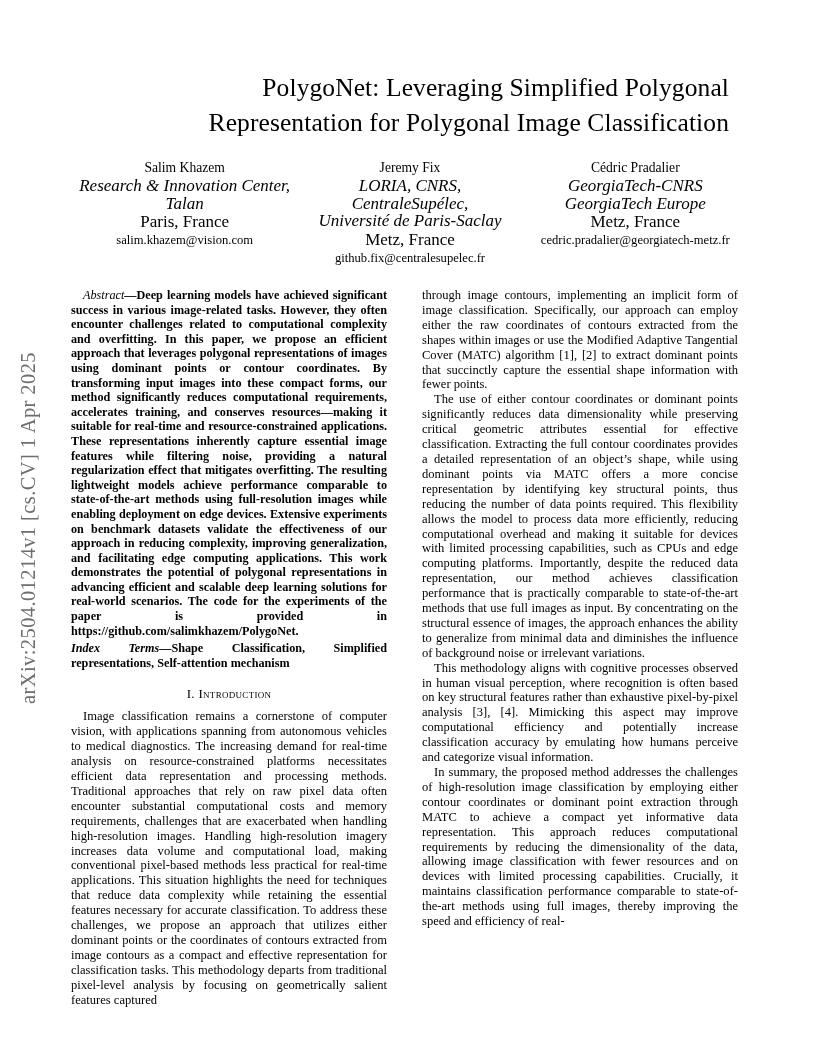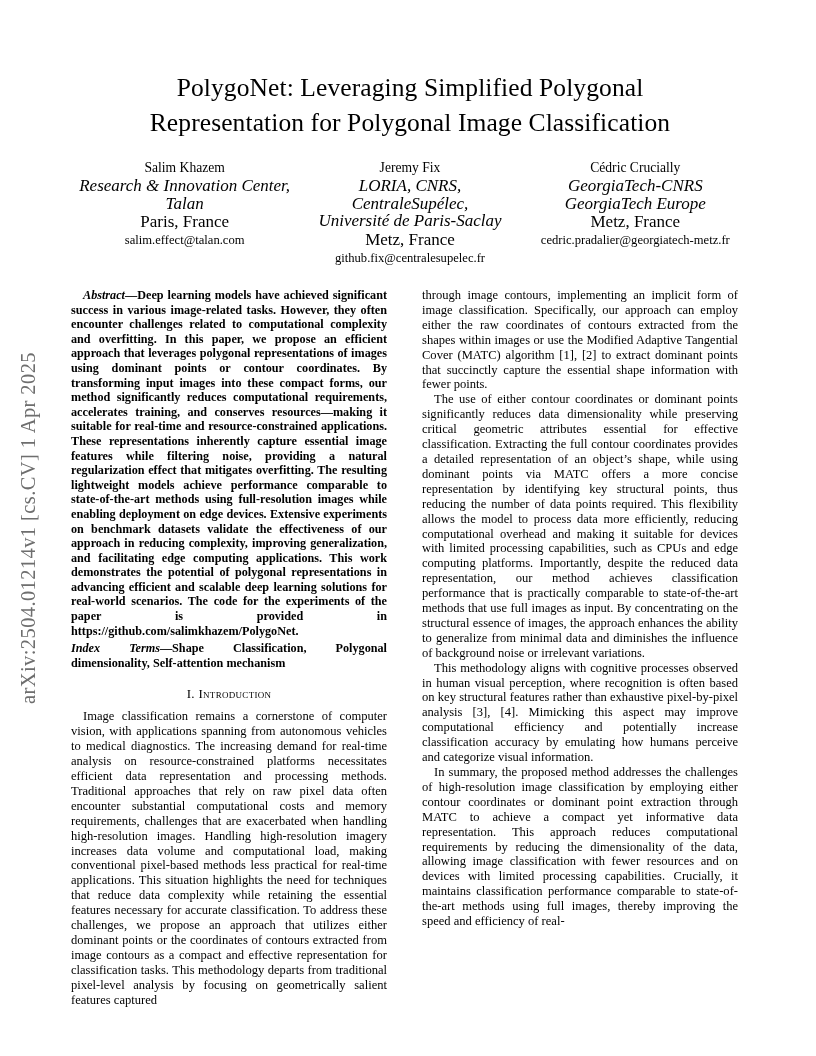--- a/index.html
+++ b/index.html
@@ -43,24 +43,24 @@
     position: absolute;
     left: 0;
     top: 0;
     width: 816px;
     height: 1056px;
   }
 
   
   #title-block {
     position: absolute;
-    left: 80px;
+    left: 69px;
     top: 70px;
     width: 660px;
-    text-align: center;
+    text-align: right;
   }
   #title-block .title-line {
     font-size: 25.5px;
     line-height: 35px;
     font-weight: normal;
     letter-spacing: 0.1px;
   }
 
   
   #authors {
@@ -123,21 +123,21 @@
   }
   .col p.noindent { text-indent: 0; }
 
   .abstract-body {
     font-weight: bold;
     font-size: 12.2px;
     line-height: 14.6px;
     text-align: justify;
   }
   .abstract-body .lead {
-    font-weight: bold;
+    font-weight: normal;
     font-style: italic;
   }
   .abstract-body .lead-indent { display: inline-block; width: 12px; }
 
   .index-terms {
     font-weight: bold;
     font-size: 12.2px;
     line-height: 14.6px;
     text-align: justify;
     margin-top: 3px;
@@ -168,48 +168,48 @@
     <div class="title-line">PolygoNet: Leveraging Simplified Polygonal</div>
     <div class="title-line">Representation for Polygonal Image Classification</div>
   </div>
 
   <div id="authors">
     <div class="author-col">
       <div class="author-name">Salim Khazem</div>
       <div class="author-affil">Research &amp; Innovation Center,</div>
       <div class="author-affil">Talan</div>
       <div class="author-city">Paris, France</div>
-      <div class="author-email">salim.effect@talan.com</div>
+      <div class="author-email">salim.khazem@vision.com</div>
     </div>
     <div class="author-col">
       <div class="author-name">Jeremy Fix</div>
       <div class="author-affil">LORIA, CNRS, CentraleSupélec,</div>
       <div class="author-affil">Université de Paris-Saclay</div>
       <div class="author-city">Metz, France</div>
       <div class="author-email">github.fix@centralesupelec.fr</div>
     </div>
     <div class="author-col">
-      <div class="author-name">Cédric Crucially</div>
+      <div class="author-name">Cédric Pradalier</div>
       <div class="author-affil">GeorgiaTech-CNRS</div>
       <div class="author-affil">GeorgiaTech Europe</div>
       <div class="author-city">Metz, France</div>
       <div class="author-email">cedric.pradalier@georgiatech-metz.fr</div>
     </div>
   </div>
 
   <div id="columns">
 
     <div class="col left">
 
       <div class="abstract-body">
         <span class="lead-indent"></span><span class="lead">Abstract</span><span>—</span><span>Deep learning models have achieved significant success in various image-related tasks. However, they often encounter challenges related to computational complexity and overfitting. In this paper, we propose an efficient approach that leverages polygonal representations of images using dominant points or contour coordinates. By transforming input images into these compact forms, our method significantly reduces computational requirements, accelerates training, and conserves resources—making it suitable for real-time and resource-constrained applications. These representations inherently capture essential image features while filtering noise, providing a natural regularization effect that mitigates overfitting. The resulting lightweight models achieve performance comparable to state-of-the-art methods using full-resolution images while enabling deployment on edge devices. Extensive experiments on benchmark datasets validate the effectiveness of our approach in reducing complexity, improving generalization, and facilitating edge computing applications. This work demonstrates the potential of polygonal representations in advancing efficient and scalable deep learning solutions for real-world scenarios. The code for the experiments of the paper is provided in https://github.com/salimkhazem/PolygoNet.</span>
       </div>
 
       <div class="index-terms">
-        <span class="lead-indent"></span><span class="lead">Index Terms</span><span>—</span><span>Shape Classification, Polygonal dimensionality, Self-attention mechanism</span>
+        <span class="lead-indent"></span><span class="lead">Index Terms</span><span>—</span><span>Shape Classification, Simplified representations, Self-attention mechanism</span>
       </div>
 
       <div class="section-head">I.  Introduction</div>
 
       <p>Image classification remains a cornerstone of computer vision, with applications spanning from autonomous vehicles to medical diagnostics. The increasing demand for real-time analysis on resource-constrained platforms necessitates efficient data representation and processing methods. Traditional approaches that rely on raw pixel data often encounter substantial computational costs and memory requirements, challenges that are exacerbated when handling high-resolution images. Handling high-resolution imagery increases data volume and computational load, making conventional pixel-based methods less practical for real-time applications. This situation highlights the need for techniques that reduce data complexity while retaining the essential features necessary for accurate classification. To address these challenges, we propose an approach that utilizes either dominant points or the coordinates of contours extracted from image contours as a compact and effective representation for classification tasks. This methodology departs from traditional pixel-level analysis by focusing on geometrically salient features captured</p>
     </div>
 
     <div class="col right">
       <p class="noindent">through image contours, implementing an implicit form of image classification. Specifically, our approach can employ either the raw coordinates of contours extracted from the shapes within images or use the Modified Adaptive Tangential Cover (MATC) algorithm [1], [2] to extract dominant points that succinctly capture the essential shape information with fewer points.</p>
       <p>The use of either contour coordinates or dominant points significantly reduces data dimensionality while preserving critical geometric attributes essential for effective classification. Extracting the full contour coordinates provides a detailed representation of an object’s shape, while using dominant points via MATC offers a more concise representation by identifying key structural points, thus reducing the number of data points required. This flexibility allows the model to process data more efficiently, reducing computational overhead and making it suitable for devices with limited processing capabilities, such as CPUs and edge computing platforms. Importantly, despite the reduced data representation, our method achieves classification performance that is practically comparable to state-of-the-art methods that use full images as input. By concentrating on the structural essence of images, the approach enhances the ability to generalize from minimal data and diminishes the influence of background noise or irrelevant variations.</p>

